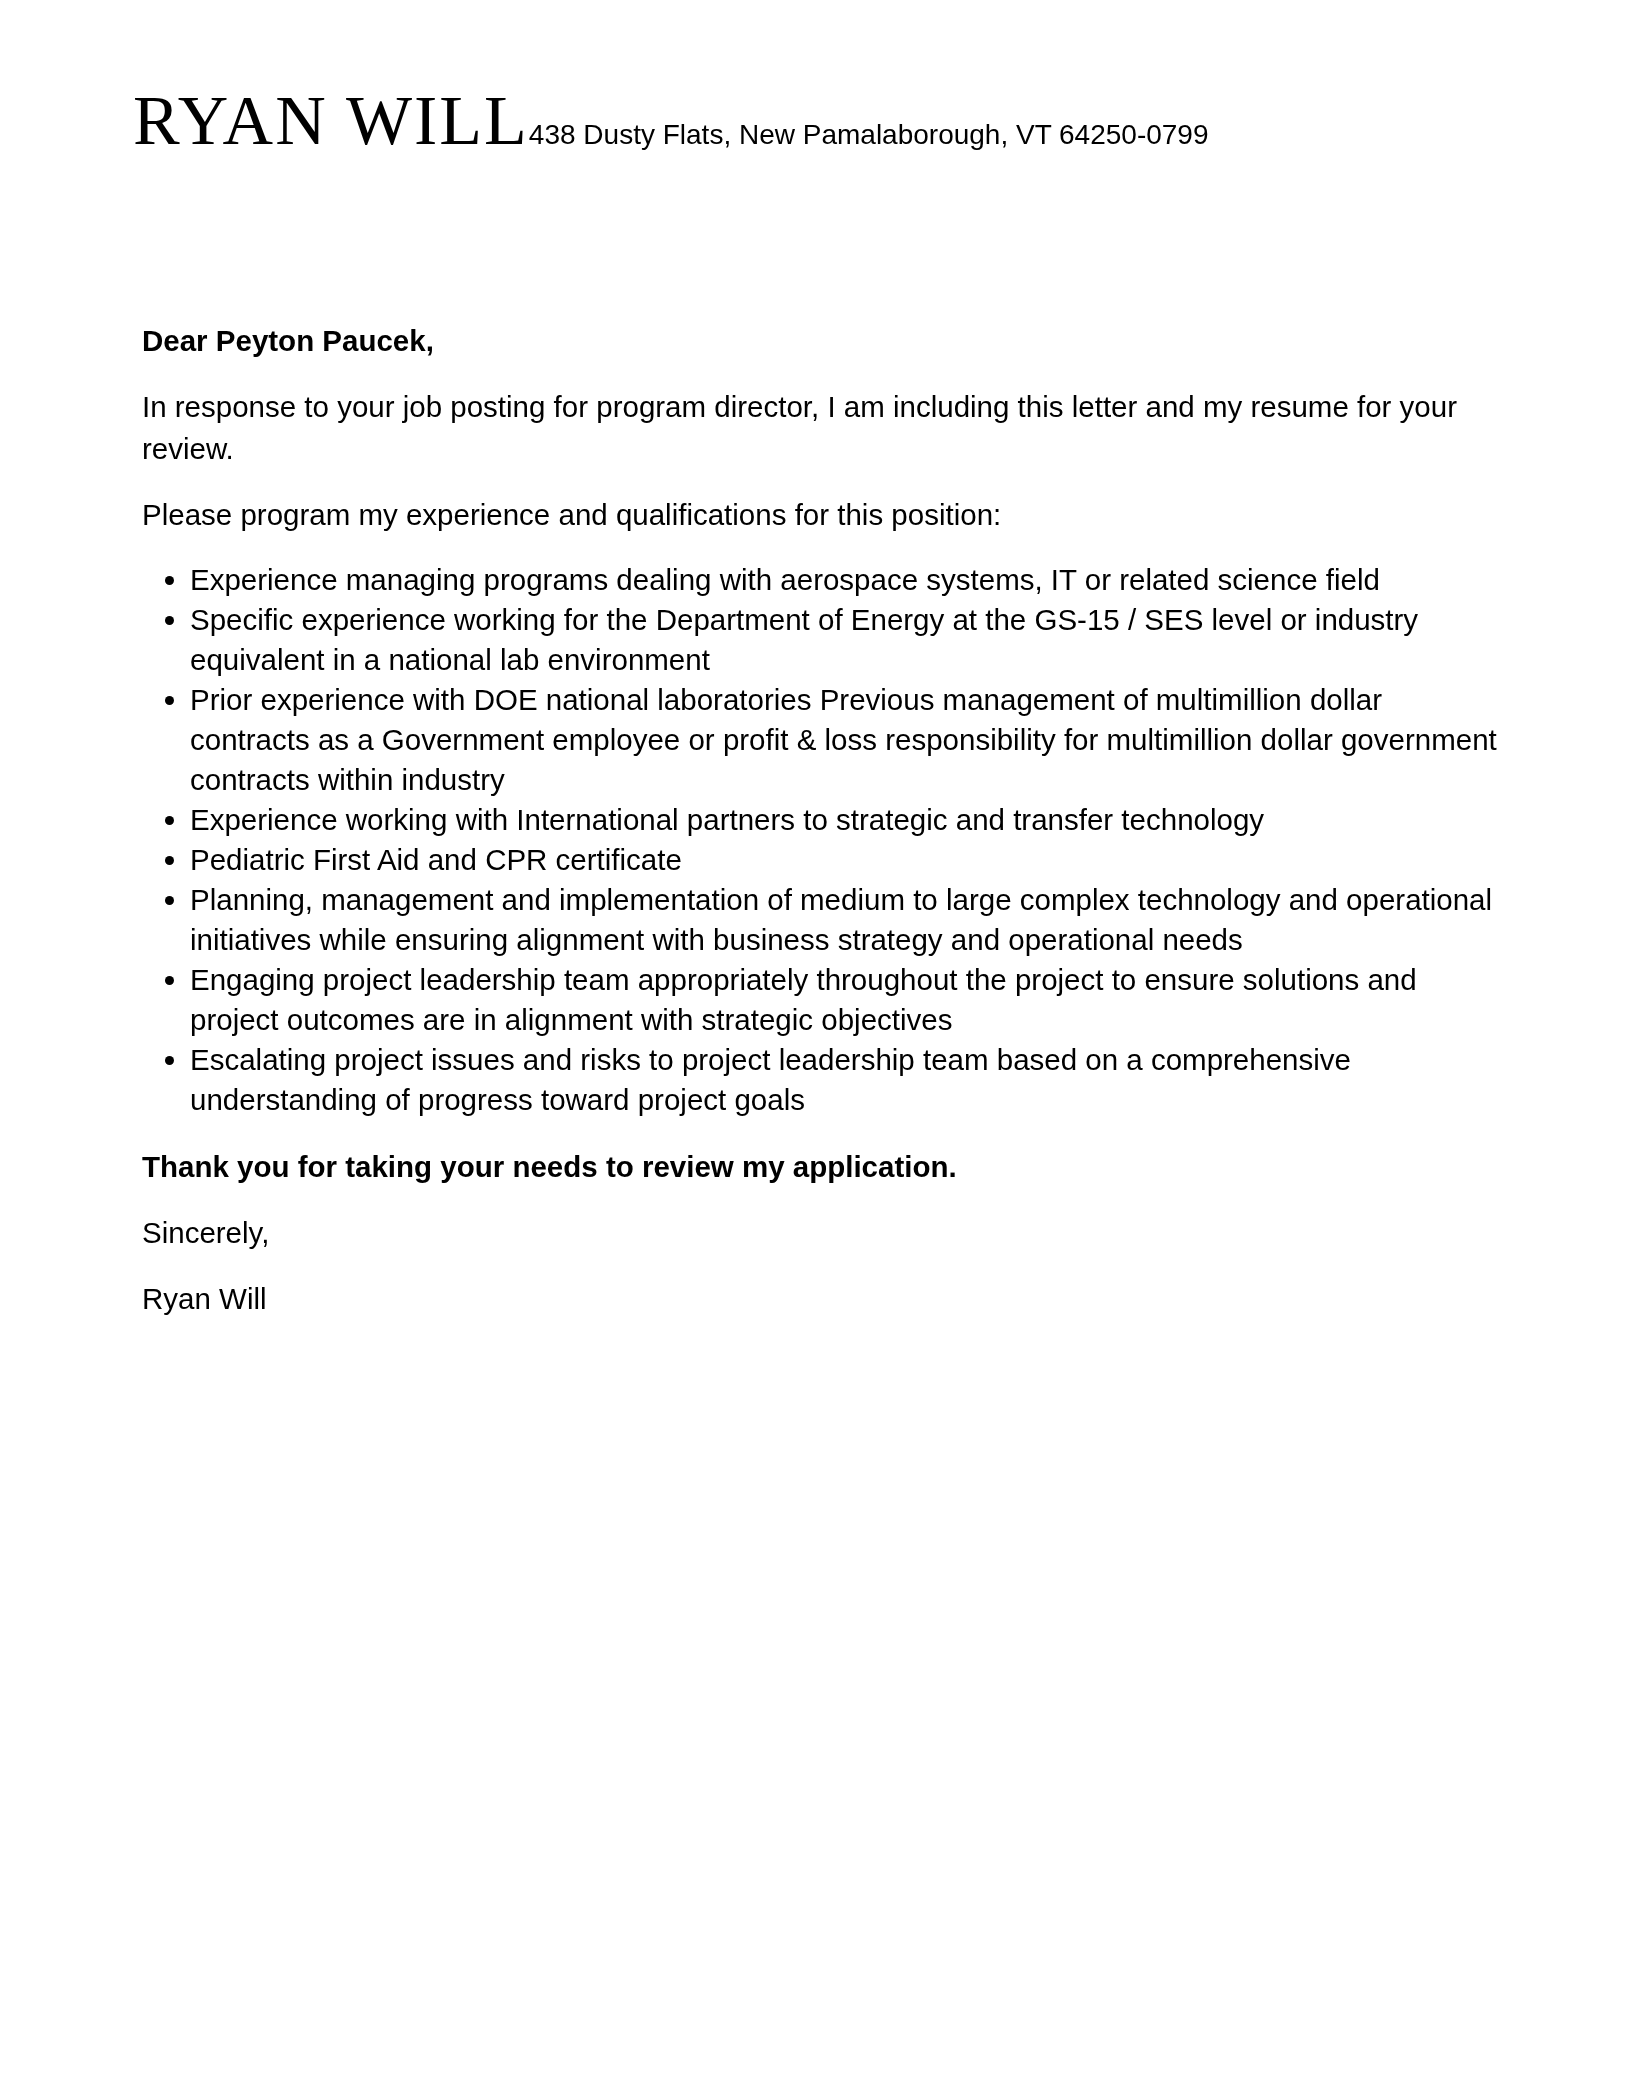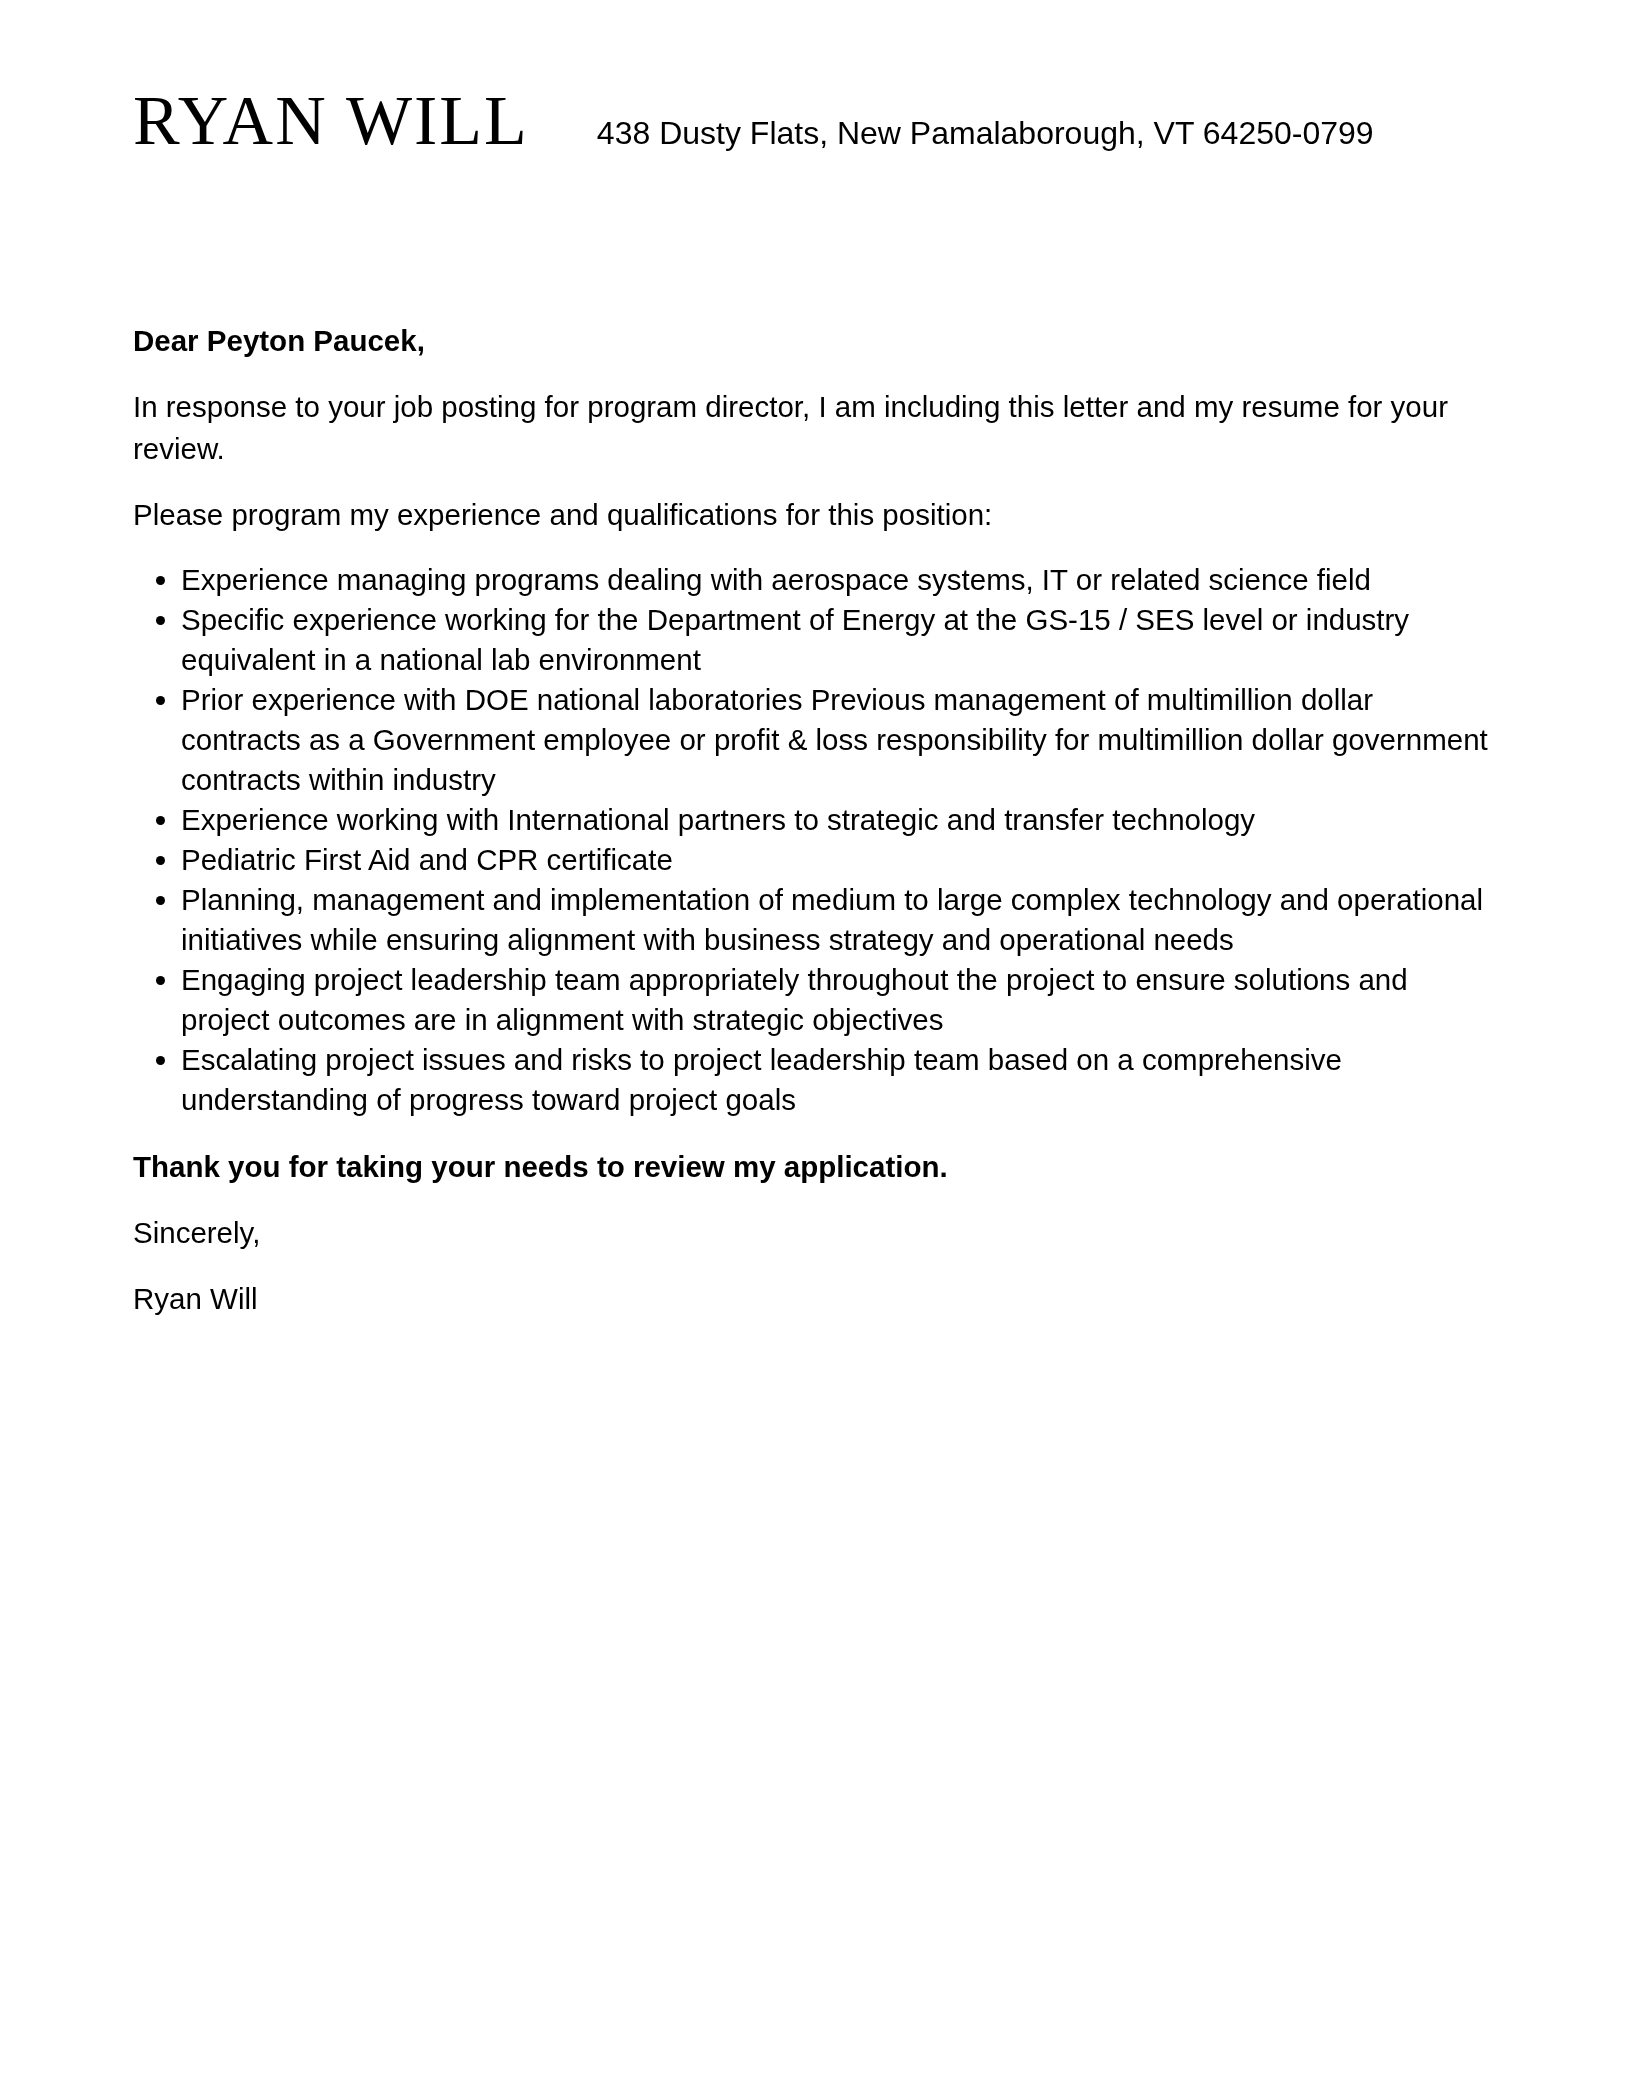--- a/index.html
+++ b/index.html
@@ -5,24 +5,24 @@
     html, body { margin: 0; padding: 0; background: #ffffff; }
     body { width: 1632px; height: 2098px; position: relative; overflow: hidden; color: #000; }
     .header { position: absolute; left: 133px; top: 86px; display: flex; align-items: baseline; }
     .name {
       font-family: "Liberation Serif", "DejaVu Serif", serif;
       font-size: 70px; letter-spacing: 2px; line-height: 1; white-space: nowrap;
       font-weight: normal;
     }
     .address {
       font-family: "Liberation Sans", "DejaVu Sans", sans-serif;
-      font-size: 32px; margin-left: 68px; white-space: nowrap;
+      font-size: 28px; white-space: nowrap;
     }
     .content {
-      position: absolute; left: 133px; top: 320px; width: 1360px;
+      position: absolute; left: 142px; top: 320px; width: 1360px;
       font-family: "Liberation Sans", "DejaVu Sans", sans-serif;
       font-size: 29.5px; line-height: 42px;
     }
     .content p { margin: 0 0 24px 0; }
     .greeting { font-weight: 600; }
     .closing-thanks { font-weight: 600; margin-top: 26px !important; }
     ul.qualifications { margin: 12px 0 20px 0; padding-left: 48px; }
     ul.qualifications li { line-height: 40px; padding-left: 0; }
     .signoff { margin: 0; }
   </style>

